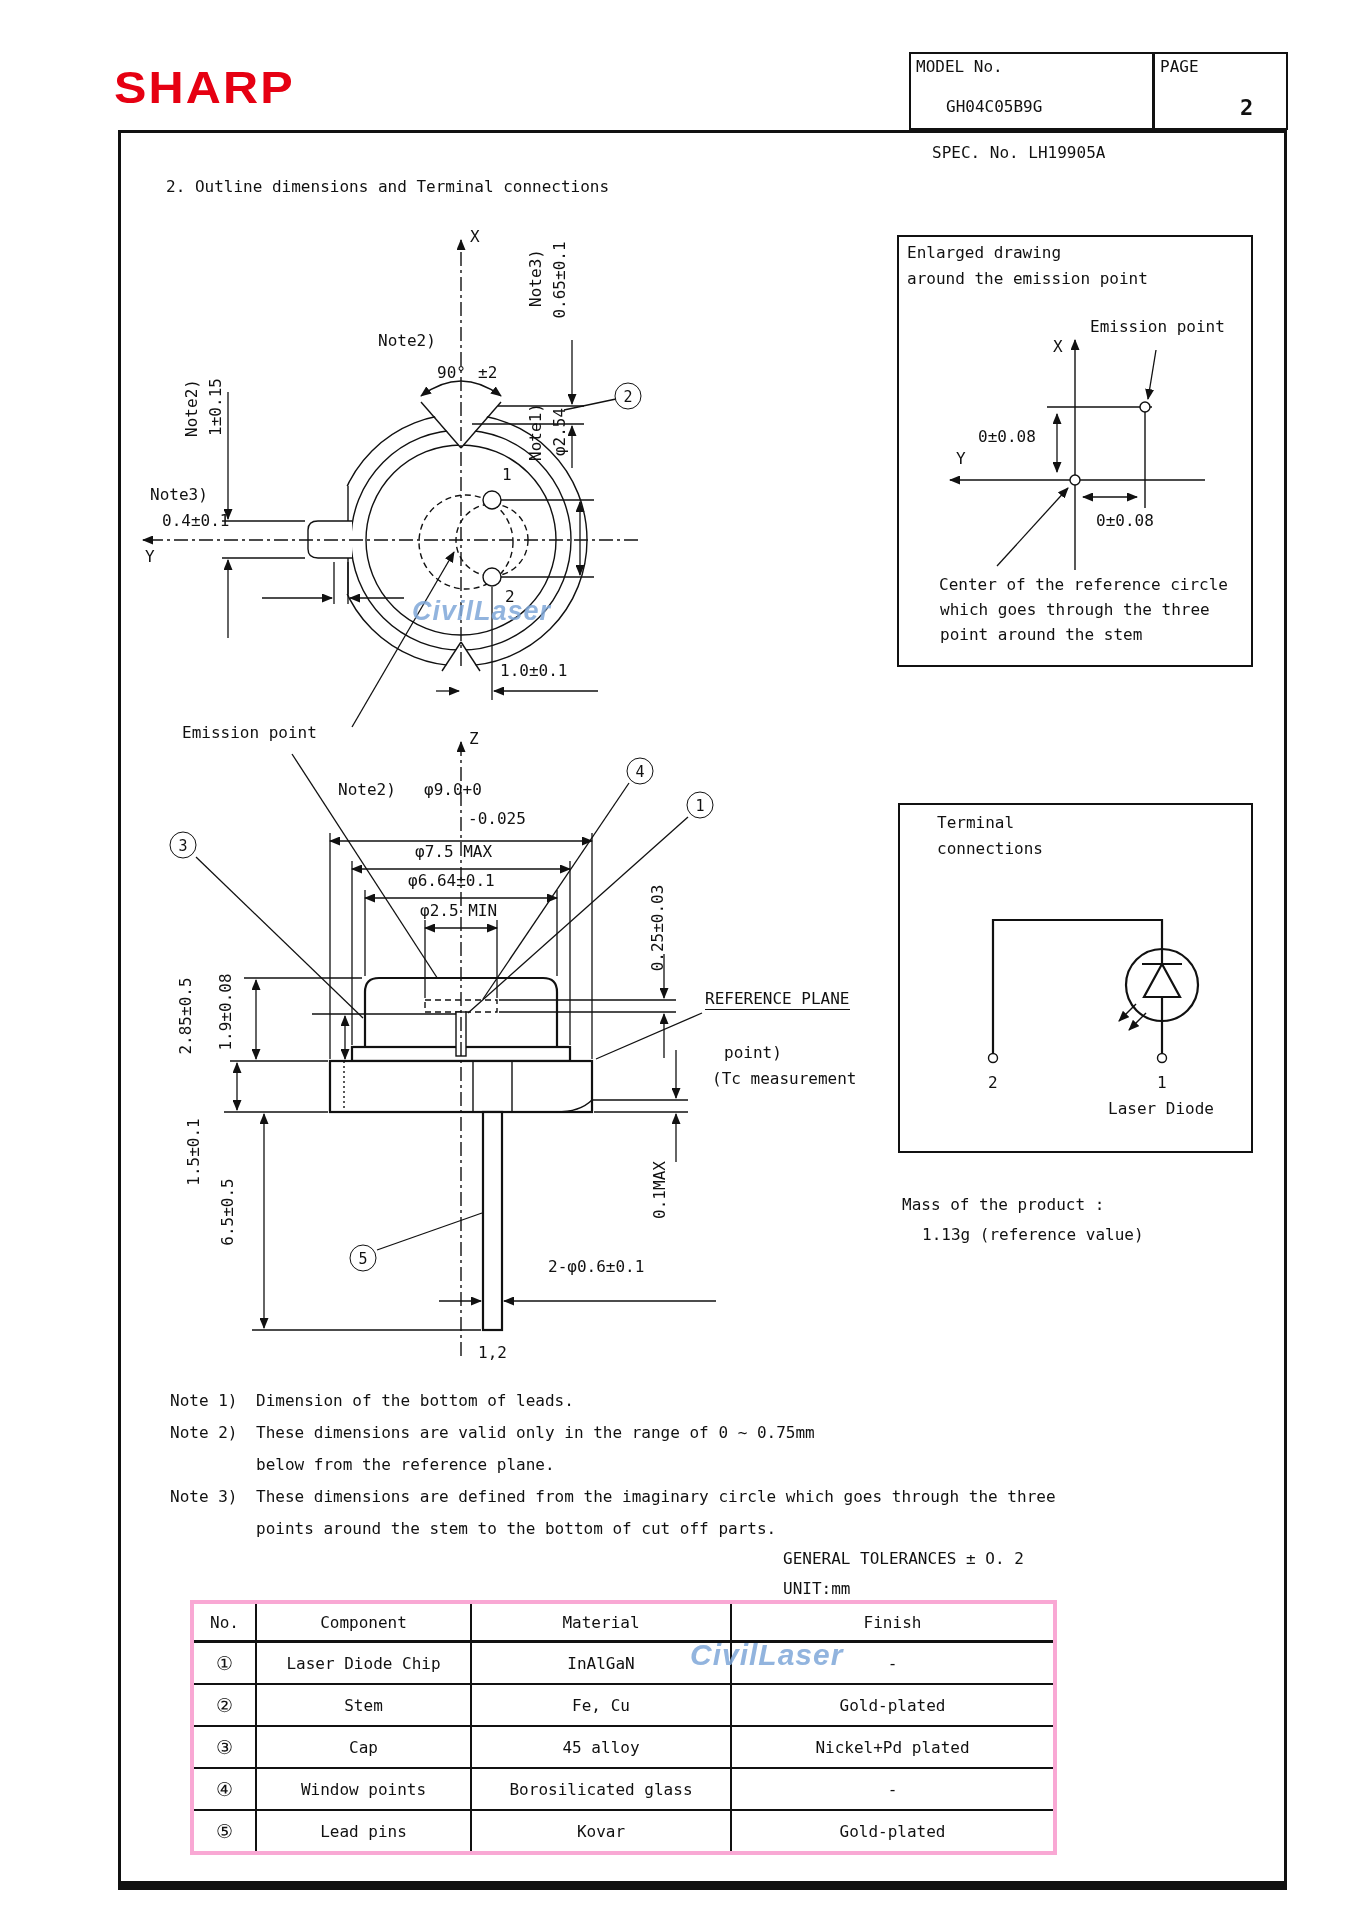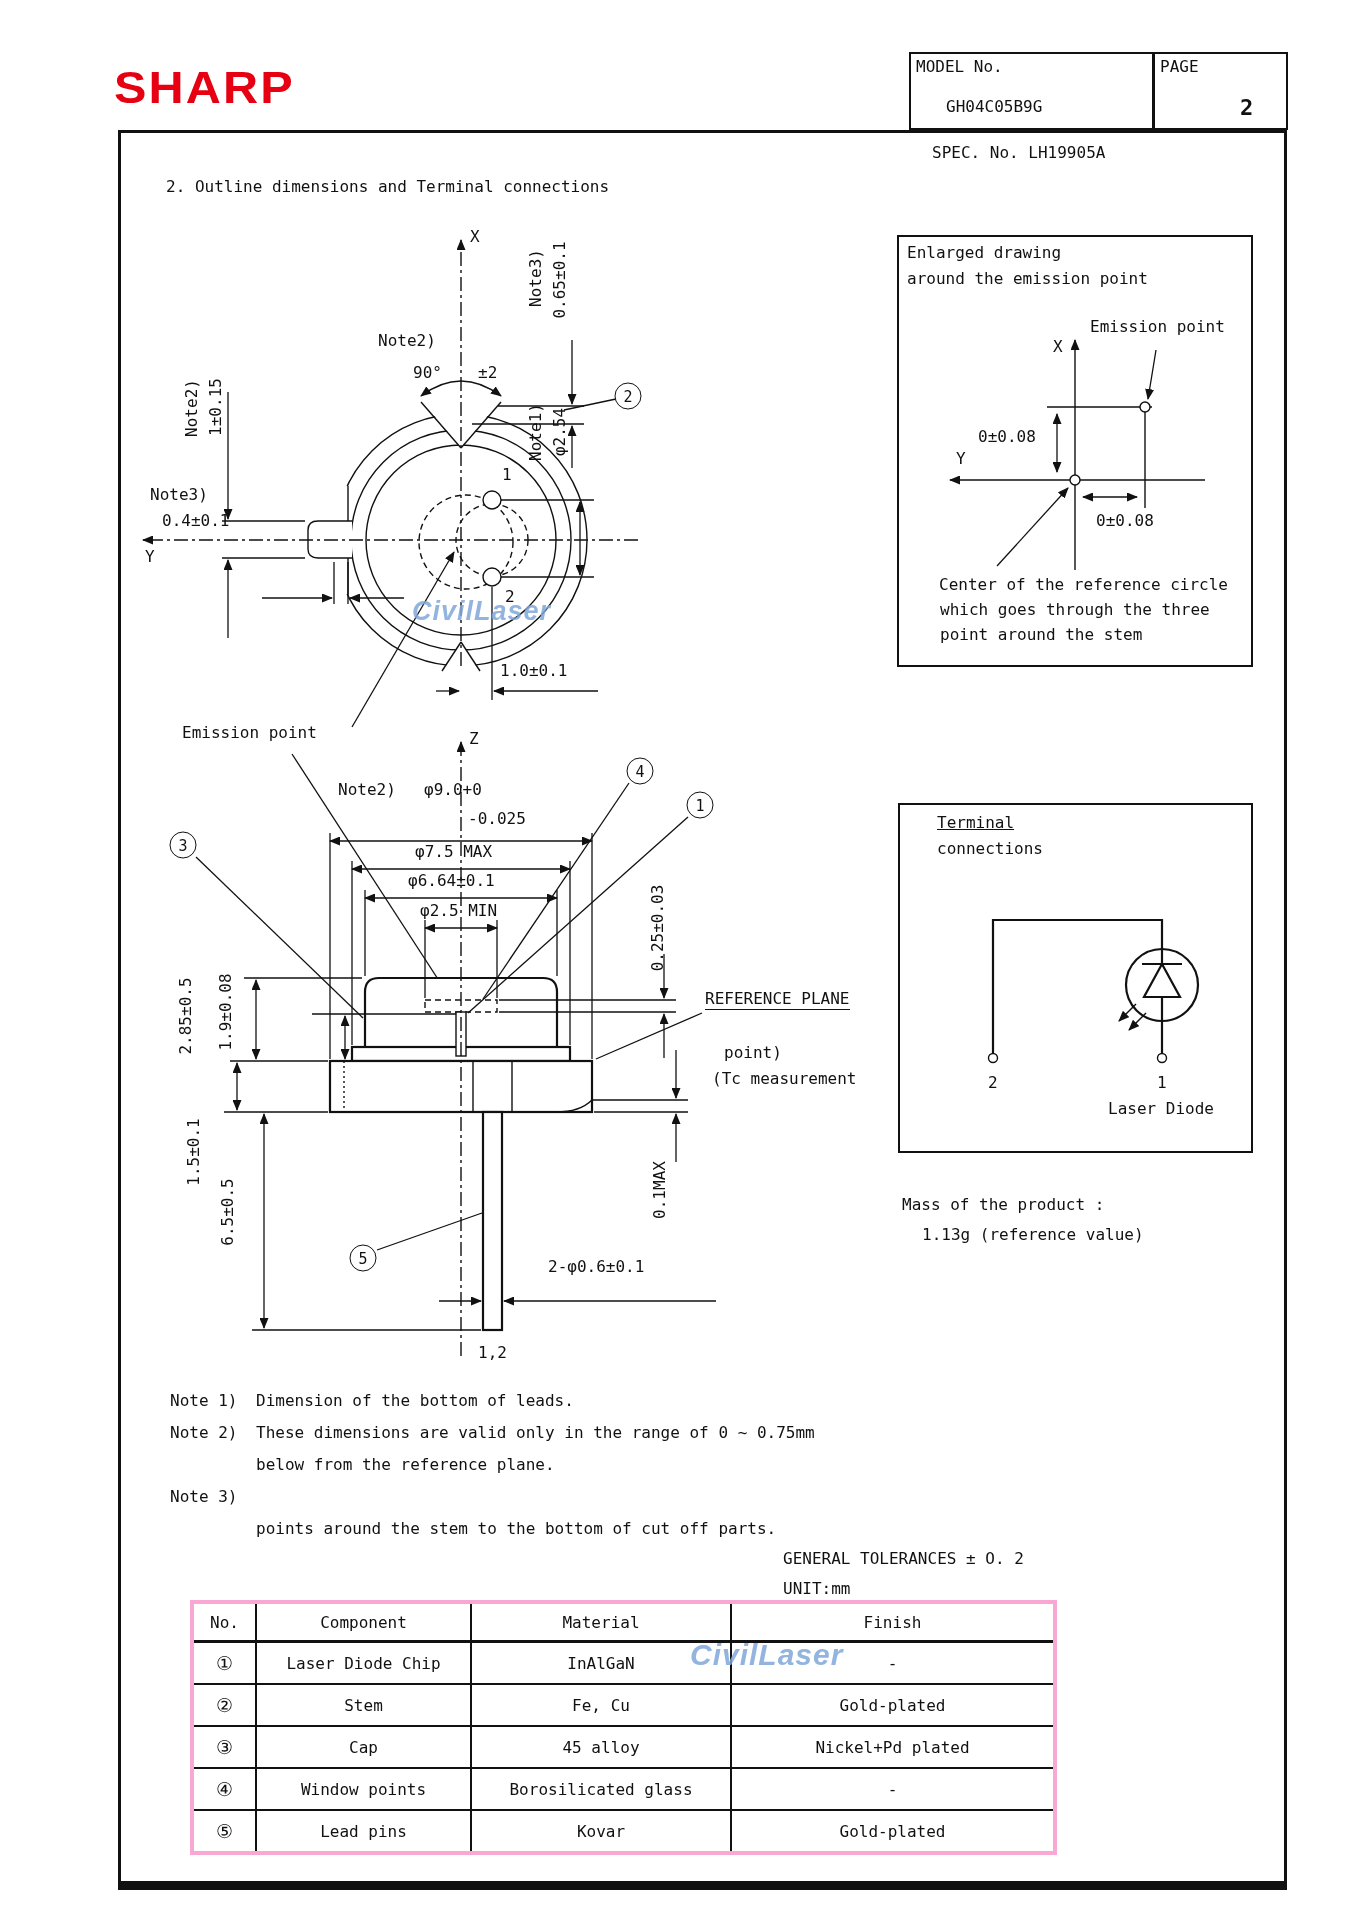--- a/index.html
+++ b/index.html
@@ -194,21 +194,21 @@
       <line class="s" x1="1136" y1="1004" x2="1119" y2="1021" marker-end="url(#ar)"></line>
       <line class="s" x1="1146" y1="1013" x2="1129" y2="1030" marker-end="url(#ar)"></line>
       <circle class="s wfill" cx="993" cy="1058" r="4.5"></circle>
       <circle class="s wfill" cx="1162" cy="1058" r="4.5"></circle>
     </g>
   </svg>
 
   <div class="t" style="left:470px;top:228px;">X</div>
   <div class="t" style="left:145px;top:548px;">Y</div>
   <div class="t" style="left:378px;top:332px;">Note2)</div>
-  <div class="t" style="left:413px;top:364px;">90°</div>
+  <div class="t" style="left:437px;top:364px;">90°</div>
   <div class="t" style="left:478px;top:364px;">±2</div>
   <div class="t v" style="left:192px;top:408px;">Note2)</div>
   <div class="t v" style="left:216px;top:407px;">1±0.15</div>
   <div class="t" style="left:150px;top:486px;">Note3)</div>
   <div class="t" style="left:162px;top:512px;">0.4±0.1</div>
   <div class="t v" style="left:536px;top:278px;">Note3)</div>
   <div class="t v" style="left:560px;top:280px;">0.65±0.1</div>
   <div class="t v" style="left:536px;top:432px;">Note1)</div>
   <div class="t v" style="left:560px;top:432px;">φ2.54</div>
   <div class="t" style="left:502px;top:466px;">1</div>
@@ -247,35 +247,36 @@
   <div class="t" style="left:1090px;top:318px;">Emission point</div>
   <div class="t" style="left:1053px;top:338px;">X</div>
   <div class="t" style="left:956px;top:450px;">Y</div>
   <div class="t" style="left:978px;top:428px;">0±0.08</div>
   <div class="t" style="left:1096px;top:512px;">0±0.08</div>
   <div class="t" style="left:939px;top:576px;">Center of the reference circle</div>
   <div class="t" style="left:940px;top:601px;">which goes through the three</div>
   <div class="t" style="left:940px;top:626px;">point around the stem</div>
 
   <div class="box" style="left:898px;top:803px;width:355px;height:350px;"></div>
-  <div class="t" style="left:937px;top:814px;text-decoration:underline;">Terminal</div>
+  <div class="t" style="left:937px;top:814px;">Terminal</div>
   <div class="t" style="left:937px;top:840px;">connections</div>
   <div class="t" style="left:988px;top:1074px;">2</div>
   <div class="t" style="left:1157px;top:1074px;">1</div>
   <div class="t" style="left:1108px;top:1100px;">Laser Diode</div>
 
   <div class="t" style="left:902px;top:1196px;">Mass of the product :</div>
   <div class="t" style="left:922px;top:1226px;">1.13g (reference value)</div>
 
   <div class="t" style="left:170px;top:1392px;text-align:right;">Note 1)</div>
   <div class="t" style="left:256px;top:1392px;">Dimension of the bottom of leads.</div>
   <div class="t" style="left:170px;top:1424px;">Note 2)</div>
   <div class="t" style="left:256px;top:1424px;">These dimensions are valid only in the range of 0 ~ 0.75mm</div>
   <div class="t" style="left:256px;top:1456px;">below from the reference plane.</div>
   <div class="t" style="left:170px;top:1488px;">Note 3)</div>
+  <div class="t" style="left:256px;top:1488px;">These dimensions are defined from the imaginary circle which goes through the three</div>
   <div class="t" style="left:256px;top:1520px;">points around the stem to the bottom of cut off parts.</div>
   <div class="t" style="left:783px;top:1550px;">GENERAL TOLERANCES ± O. 2</div>
   <div class="t" style="left:783px;top:1580px;">UNIT:mm</div>
 
   <table class="parts">
     <colgroup>
         <col style="width:64px">
         <col style="width:215px">
         <col style="width:260px">
         <col style="width:324px">

